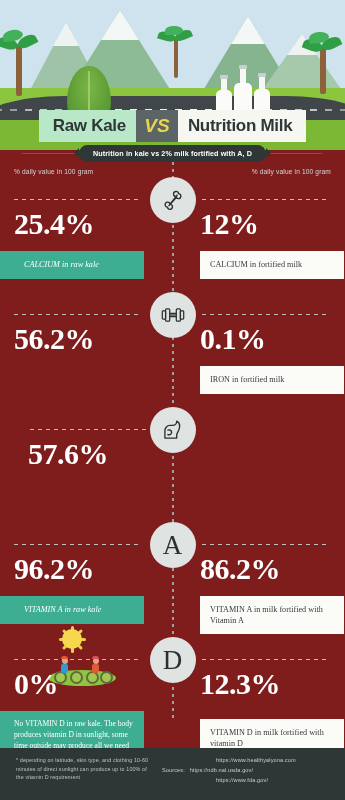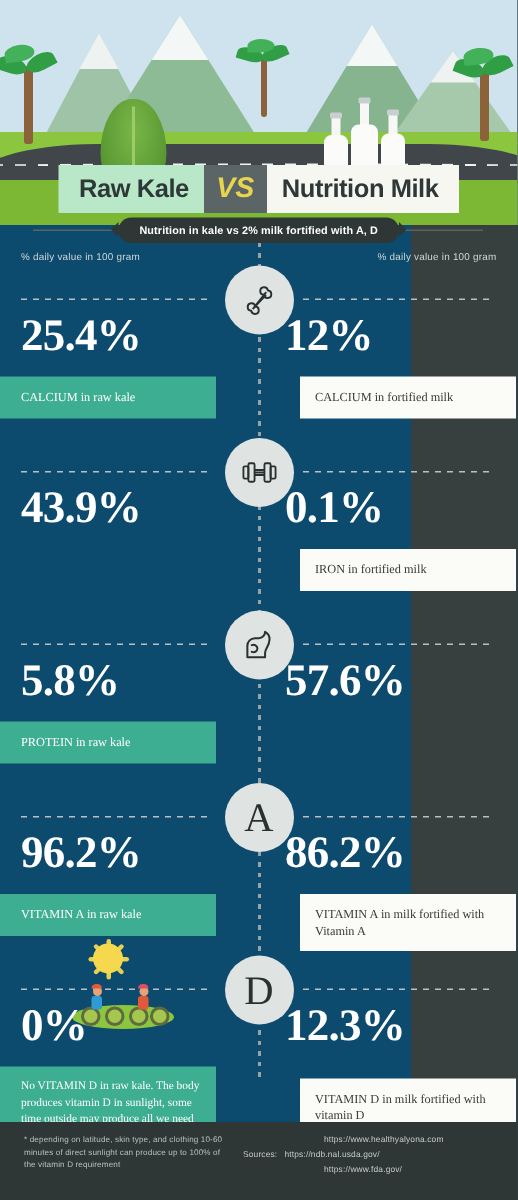--- a/index.html
+++ b/index.html
@@ -2,21 +2,21 @@
 <html><head>
 <meta charset="utf-8">
 <style>
   * { box-sizing: border-box; margin: 0; padding: 0; }
   html, body {
     width: 345px; height: 800px;
     background: #373f3f;
     font-family: "Liberation Sans", sans-serif;
     overflow: hidden;
   }
-  .page { position: relative; width: 274px; height: 800px; background: #0c4a6e; }
+  .page { position: relative; width: 345px; height: 800px; background: #7f1d1d; }
 
   
   .hero { position: relative; width: 345px; height: 150px; overflow: hidden; background: #cfe3ee; }
   .sky { position: absolute; inset: 0; background: #cfe3ee; }
   .mtn { position: absolute; width: 0; height: 0; border-style: solid; border-color: transparent; }
   .snow { position: absolute; width: 0; height: 0; border-style: solid; border-color: transparent; }
   .ground {
     position: absolute; left: -10px; bottom: 0; width: 365px; height: 62px;
     background: #8cc63e;
   }
@@ -112,28 +112,28 @@
     background: repeating-linear-gradient(to right, #b9c0c0 0 4px, transparent 4px 8px);
   }
   .col.left .dashline { left: 14px; width: 128px; }
   .col.right .dashline { left: 30px; width: 128px; }
 
   .value {
     font-family: "Liberation Serif", serif; font-weight: bold;
     font-size: 30px; color: #ffffff; line-height: 1;
     margin-top: 30px; letter-spacing: -0.5px;
   }
-  .col.right .value { margin-left: 4px; }
+  .col.right .value { margin-left: 14px; }
 
   .tag {
     margin-top: 12px; font-family: "Liberation Serif", serif;
     font-size: 8.2px; line-height: 1.35; padding: 8px 10px;
     min-height: 28px; display: flex; align-items: center;
   }
-  .tag.kale-tag { background: #3dae92; color: #ffffff; margin-left: -14px; padding-left: 14px; width: 144px; }
+  .tag.kale-tag { background: #3dae92; color: #ffffff; margin-left: -14px; padding-left: 24px; width: 144px; font-style: italic; }
   .tag.milk-tag { background: #fbfbf8; color: #3a3a3a; margin-left: 14px; width: 144px; }
 
   .icon-circle {
     position: absolute; left: 50%; transform: translateX(-50%);
     width: 46px; height: 46px; border-radius: 50%;
     background: #dfe4e3; display: flex; align-items: center; justify-content: center;
     z: 5; z-index: 5;
   }
   .icon-letter { font-family: "Liberation Serif", serif; font-size: 27px; color: #2b3030; line-height: 1; }
 
@@ -280,21 +280,21 @@
       <div class="col right">
         <div class="dashline"></div>
         <div class="value">12%</div>
         <div class="tag milk-tag">CALCIUM in fortified milk</div>
       </div>
     </div>
 
     <div class="row">
       <div class="col left">
         <div class="dashline"></div>
-        <div class="value">43.9%</div>
+        <div class="value">56.2%</div>
       </div>
       <div class="icon-circle" style="top:-2px;">
         <svg width="28" height="28" viewBox="0 0 34 34">
           <g fill="none" stroke="#2b3030" stroke-width="1.5">
             <rect x="4" y="12" width="4" height="10" rx="1"></rect>
             <rect x="8" y="9.5" width="5" height="15" rx="1.2"></rect>
             <rect x="21" y="9.5" width="5" height="15" rx="1.2"></rect>
             <rect x="26" y="12" width="4" height="10" rx="1"></rect>
             <path d="M13 17 H21"></path>
             <path d="M13 15 H21"></path>
@@ -303,25 +303,20 @@
         </svg>
       </div>
       <div class="col right">
         <div class="dashline"></div>
         <div class="value">0.1%</div>
         <div class="tag milk-tag">IRON in fortified milk</div>
       </div>
     </div>
 
     <div class="row">
-      <div class="col left">
-        <div class="dashline"></div>
-        <div class="value">5.8%</div>
-        <div class="tag kale-tag">PROTEIN in raw kale</div>
-      </div>
       <div class="icon-circle" style="top:-2px;">
         <svg width="27" height="27" viewBox="0 0 32 32">
           <g fill="none" stroke="#2b3030" stroke-width="1.6" stroke-linejoin="round" stroke-linecap="round">
             <path d="M7 25 V16 a6 6 0 0 1 6 -6 h3 a5 5 0 0 0 5 -5 a6.5 6.5 0 0 1 3.5 6 c0 5 -3.5 7.5 -3.5 10.5 V25 z"></path>
             <path d="M10.5 15.5 a3.2 3.2 0 0 1 4.5 2.5 a3.2 3.2 0 0 1 -4.5 2.8"></path>
           </g>
         </svg>
       </div>
       <div class="col right">
         <div class="dashline"></div>

